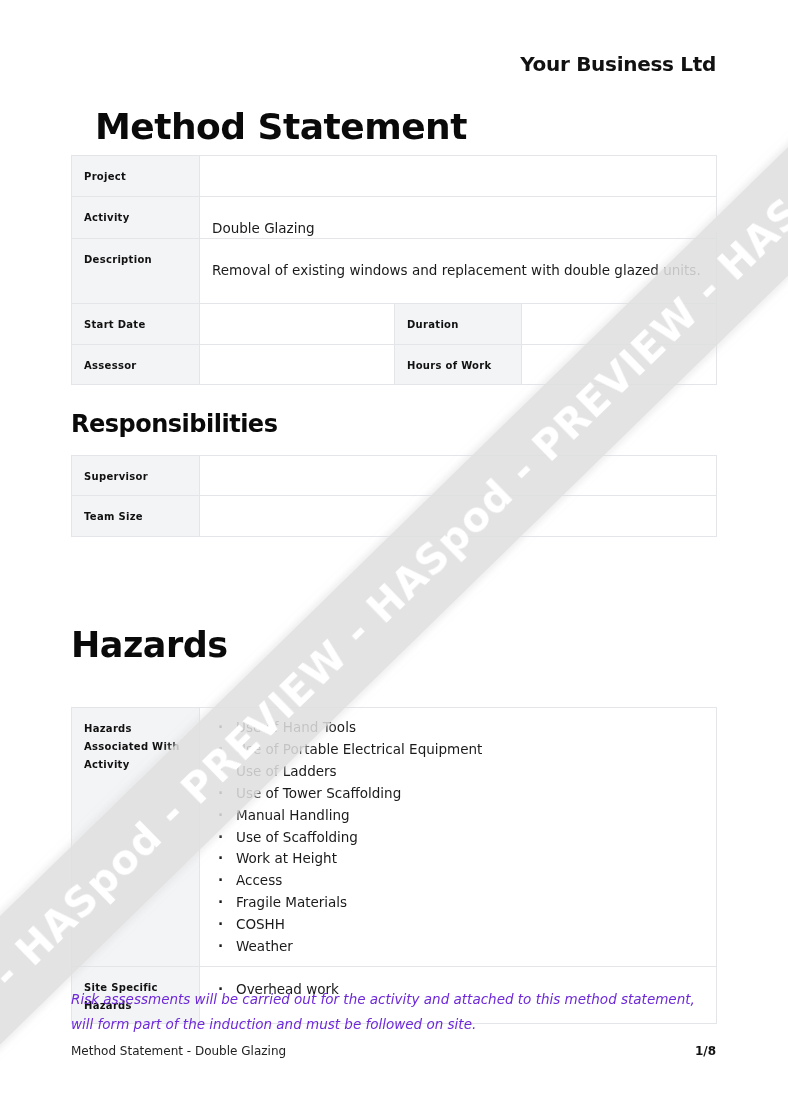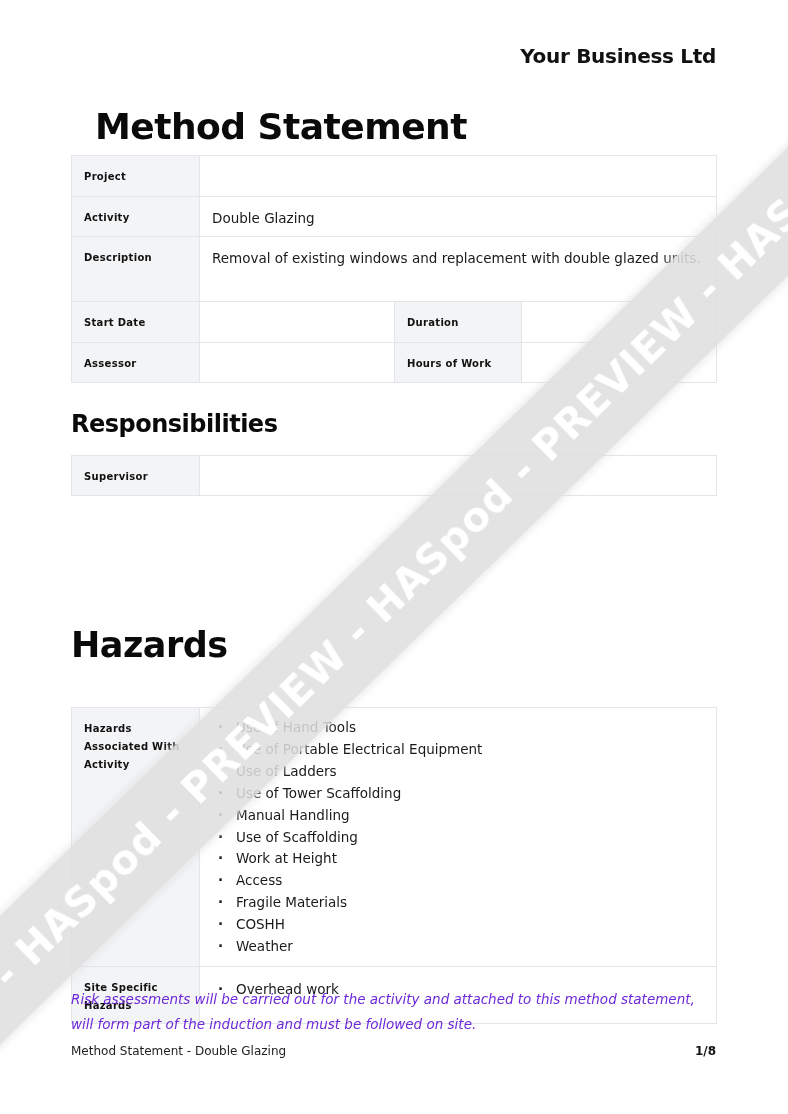--- a/index.html
+++ b/index.html
@@ -1,26 +1,26 @@
 <!DOCTYPE html>
 <html><head>
 <meta charset="utf-8">
 <style>
   html, body { margin:0; padding:0; }
   body { width:788px; height:1114px; background:#ffffff; position:relative; overflow:hidden;
          font-family:"DejaVu Sans", sans-serif; color:#111; }
-  .company { position:absolute; right:72px; top:44px; font-size:20px; font-weight:bold; letter-spacing:-0.3px; }
+  .company { position:absolute; right:72px; top:52px; font-size:20px; font-weight:bold; letter-spacing:-0.3px; }
   h1, h2 { margin:0; position:absolute; left:71px; font-weight:bold; letter-spacing:-0.5px; color:#0a0a0a; }
   .h-method { top:106px; font-size:36px;margin-left:24px; }
   .h-resp { top:410px; font-size:24px; }
   .h-haz { top:625px; font-size:35px; }
   table { position:absolute; left:71px; width:645px; border-collapse:collapse; table-layout:fixed; }
   td { border:1.5px solid #e3e5e9; vertical-align:top; padding:0 12px; font-size:13.5px; }
   td.lbl { background:#f3f4f6; font-weight:bold; font-size:10px; letter-spacing:0.3px; padding-top:12px; line-height:18px; }
-  td.val { padding-top:11px; line-height:20px; color:#1a1a1a; }
+  td.val { padding-top:21px; line-height:20px; color:#1a1a1a; }
   #t1 { top:155px; }
   #t2 { top:455px; }
   #t3 { top:707px; }
   ul.haz { list-style:none; margin:0; padding:0; }
   ul.haz li { position:relative; padding-left:24px; line-height:21.9px; font-size:13.5px; }
   ul.haz li::before { content:"·"; position:absolute; left:6px; top:0; font-weight:bold; }
   .note { position:absolute; left:71px; top:987px; width:650px; font-style:italic; font-size:13.5px; line-height:25px; color:#6d28d9; }
   .footer-left { position:absolute; left:71px; top:1044px; font-size:12px; color:#222; }
   .footer-right { position:absolute; right:72px; top:1044px; font-size:12px; font-weight:bold; }
   .wm { position:absolute; left:-260px; top:505px; width:1400px; height:92px; transform:rotate(-44.3deg);
@@ -76,20 +76,24 @@
 <table id="t2">
   <colgroup>
       <col style="width:128px">
       <col style="width:517px">
     </colgroup>
   <tbody>
   <tr style="height:40px">
     <td class="lbl">Supervisor</td>
     <td class="val"></td>
   </tr>
+  <tr style="height:41px">
+    <td class="lbl">Team Size</td>
+    <td class="val"></td>
+  </tr>
 </tbody>
   </table>
 
 <h2 class="h-haz">Hazards</h2>
 
 <table id="t3">
   <colgroup>
       <col style="width:128px">
       <col style="width:517px">
     </colgroup>

